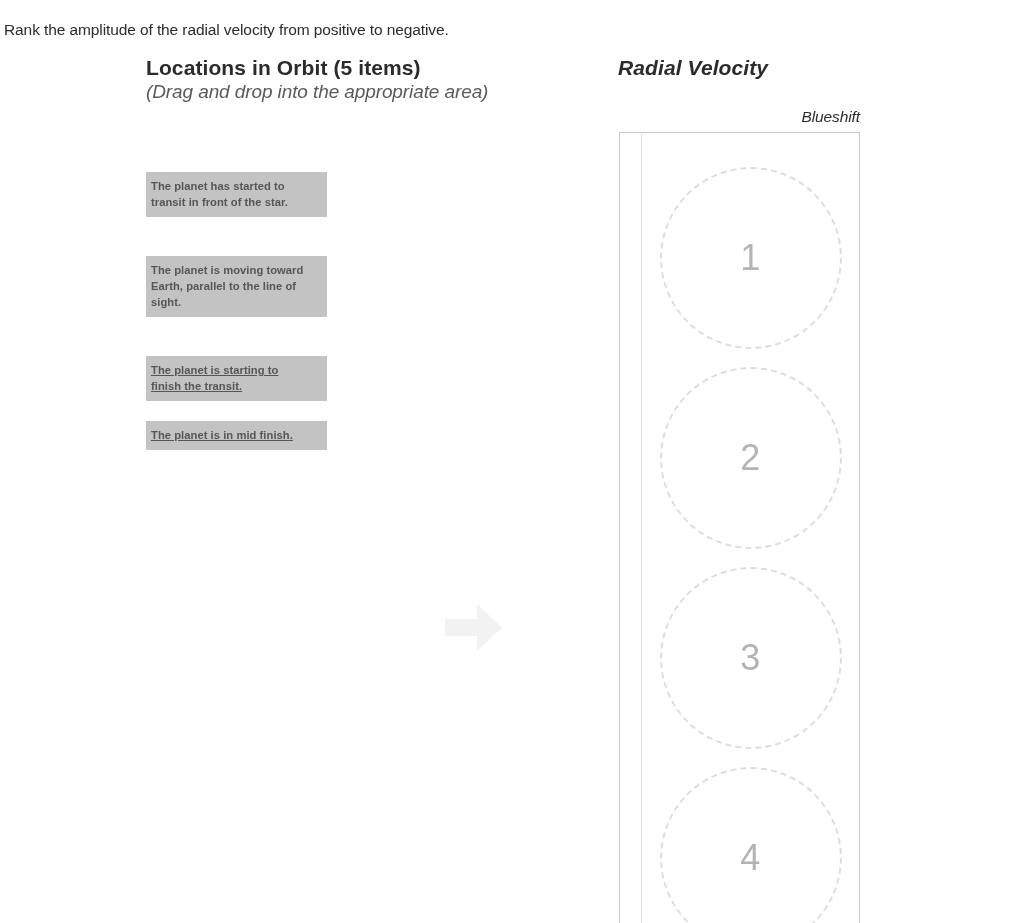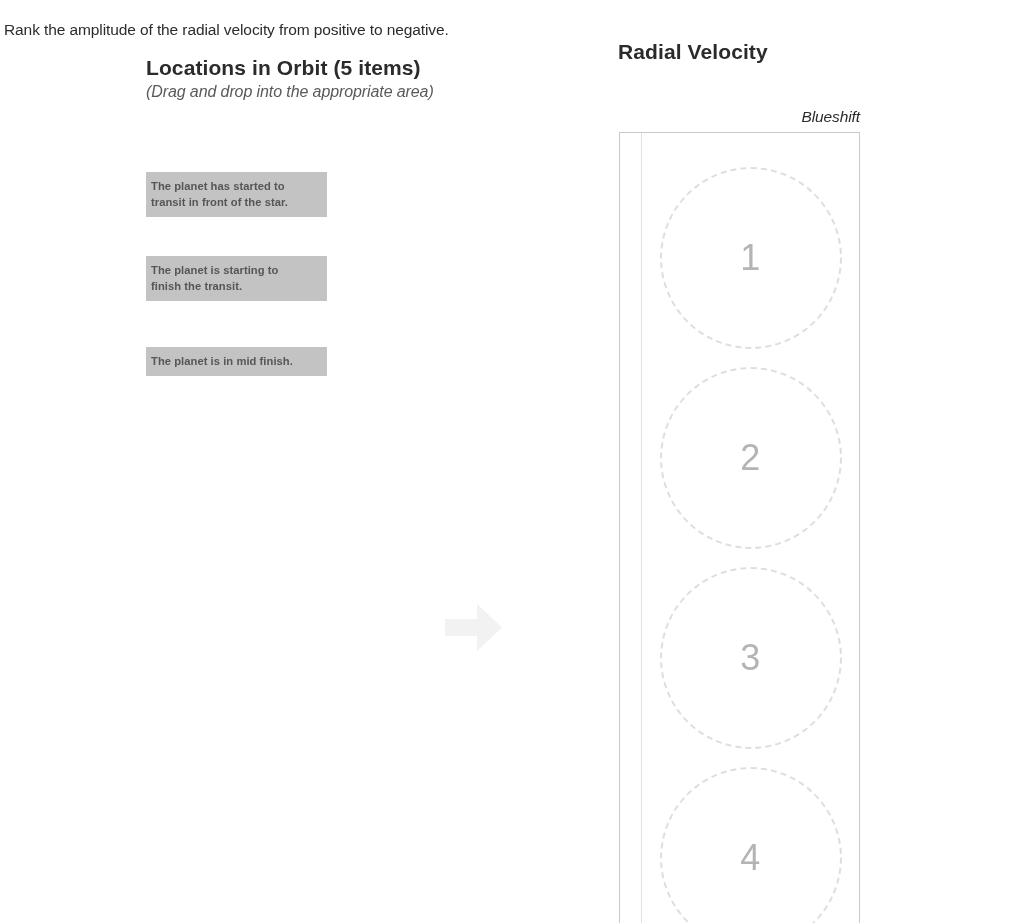--- a/index.html
+++ b/index.html
@@ -38,21 +38,21 @@
     width: 420px;
   }
   .panel-heading {
     font-size: 21px;
     font-weight: bold;
     color: #2b2b2b;
     letter-spacing: 0.1px;
     line-height: 20px;
   }
   .panel-subheading {
-    font-size: 16px;
+    font-size: 19px;
     font-style: italic;
     color: #5a5a5a;
     letter-spacing: -0.1px;
     line-height: 19px;
     margin-top: 4px;
   }
 
   .items-stack {
     position: absolute;
     left: 146px;
@@ -66,36 +66,37 @@
     color: #565656;
     font-size: 11.2px;
     font-weight: bold;
     line-height: 16px;
     letter-spacing: 0.05px;
     padding: 6px 23px 7px 5px;
     margin-bottom: 39px;
     cursor: move;
     user-select: none;
   }
-  .drag-item.two-line { margin-bottom: 46px; }
+  .drag-item.two-line { margin-bottom: 20px; text-decoration: underline; }
 
   
   .arrow-hint {
     position: absolute;
     left: 445px;
     top: 604px;
     width: 57px;
     height: 47px;
   }
 
   
   .right-panel {
     position: absolute;
     left: 618px;
-    top: 42px;
+    top: 58px;
+    font-style: italic;
   }
   .shift-label {
     position: absolute;
     left: 618px;
     top: 108px;
     width: 242px;
     text-align: right;
     font-size: 15.5px;
     color: #2b2b2b;
     letter-spacing: -0.1px;
@@ -158,20 +159,21 @@
 
 <div class="prompt">Rank the amplitude of the radial velocity from positive to negative.</div>
 
 <div class="left-panel">
   <div class="panel-heading">Locations in Orbit (5 items)</div>
   <div class="panel-subheading">(Drag and drop into the appropriate area)</div>
 </div>
 
 <div class="items-stack">
   <div class="drag-item">The planet has started to transit in front of the star.</div>
+  <div class="drag-item">The planet is moving toward Earth, parallel to the line of sight.</div>
   <div class="drag-item two-line">The planet is starting to finish the transit.</div>
   <div class="drag-item two-line">The planet is in mid finish.</div>
 </div>
 
 <div class="arrow-hint">
   <svg width="57" height="47" viewBox="0 0 57 47" aria-hidden="true">
     <polygon points="0,15 32,15 32,0 57,23.5 32,47 32,32 0,32" fill="#f2f2f2"></polygon>
   </svg>
 </div>
 

